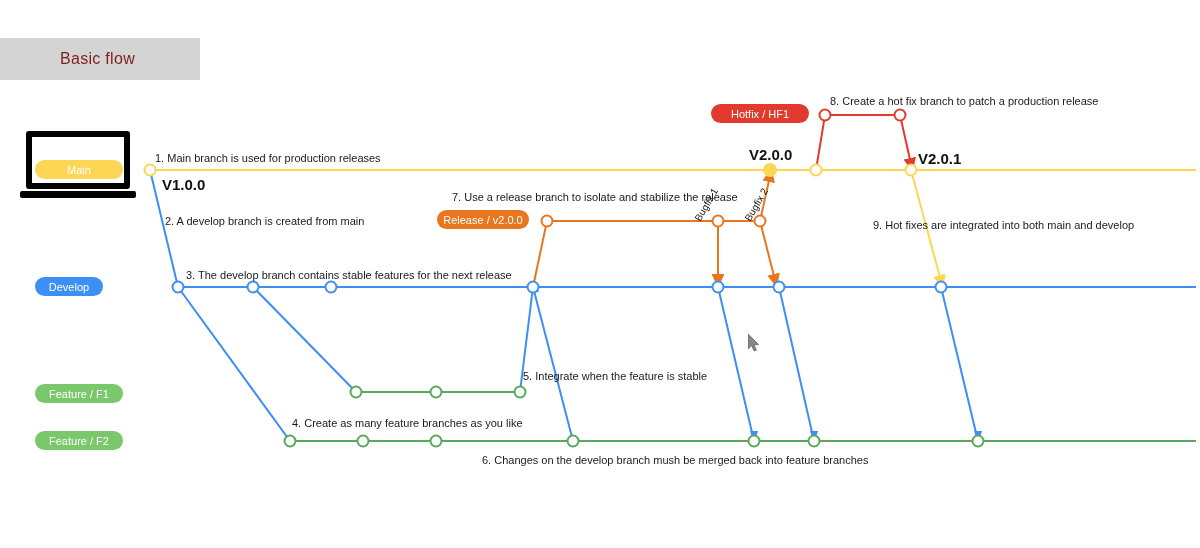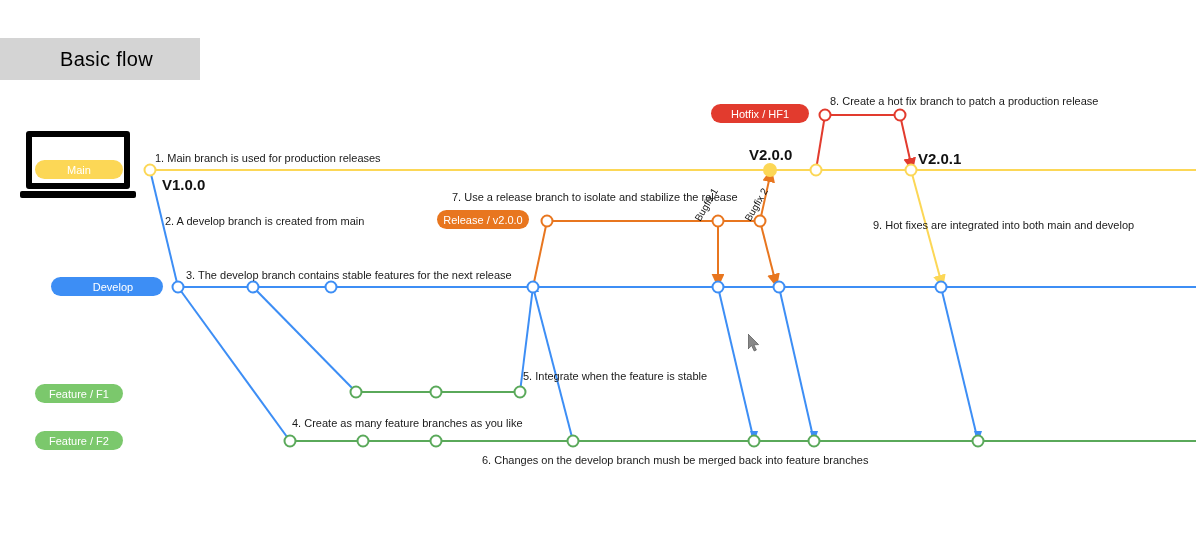--- a/index.html
+++ b/index.html
@@ -34,22 +34,22 @@
     top: 38px;
     width: 200px;
     height: 42px;
     background: #d4d4d4;
     display: flex;
     align-items: center;
     padding-left: 60px;
     box-sizing: border-box;
   }
   .title-banner .title-text {
-    color: #000000;
-    font-size: 20px;
+    color: #7f1d1d;
+    font-size: 16px;
     font-weight: 400;
     letter-spacing: 0.3px;
   }
   
   .laptop {
     position: absolute;
     left: 20px;
     top: 131px;
     width: 116px;
     height: 73px;
@@ -79,21 +79,21 @@
     border-radius: 10px;
     color: #ffffff;
     font-size: 11px;
     display: flex;
     align-items: center;
     justify-content: center;
     font-weight: 400;
     white-space: nowrap;
   }
   .pill-main   { left: 35px;  top: 160px; width: 88px; background: #fcd756; color: #ffffff; }
-  .pill-dev    { left: 51px;  top: 277px; width: 100px; background: #3d8ef5; padding-left: 12px; }
+  .pill-dev    { left: 35px;  top: 277px; width: 68px; background: #3d8ef5; }
   .pill-f1     { left: 35px;  top: 384px; width: 88px; background: #7bc86c; }
   .pill-f2     { left: 35px;  top: 431px; width: 88px; background: #7bc86c; }
   .pill-release{ left: 437px; top: 210px; width: 92px; background: #e8761f; }
   .pill-hotfix { left: 711px; top: 104px; width: 98px; background: #e23b2e; }
   
   .ann {
     position: absolute;
     font-size: 11px;
     color: #1a1a1a;
     white-space: nowrap;

